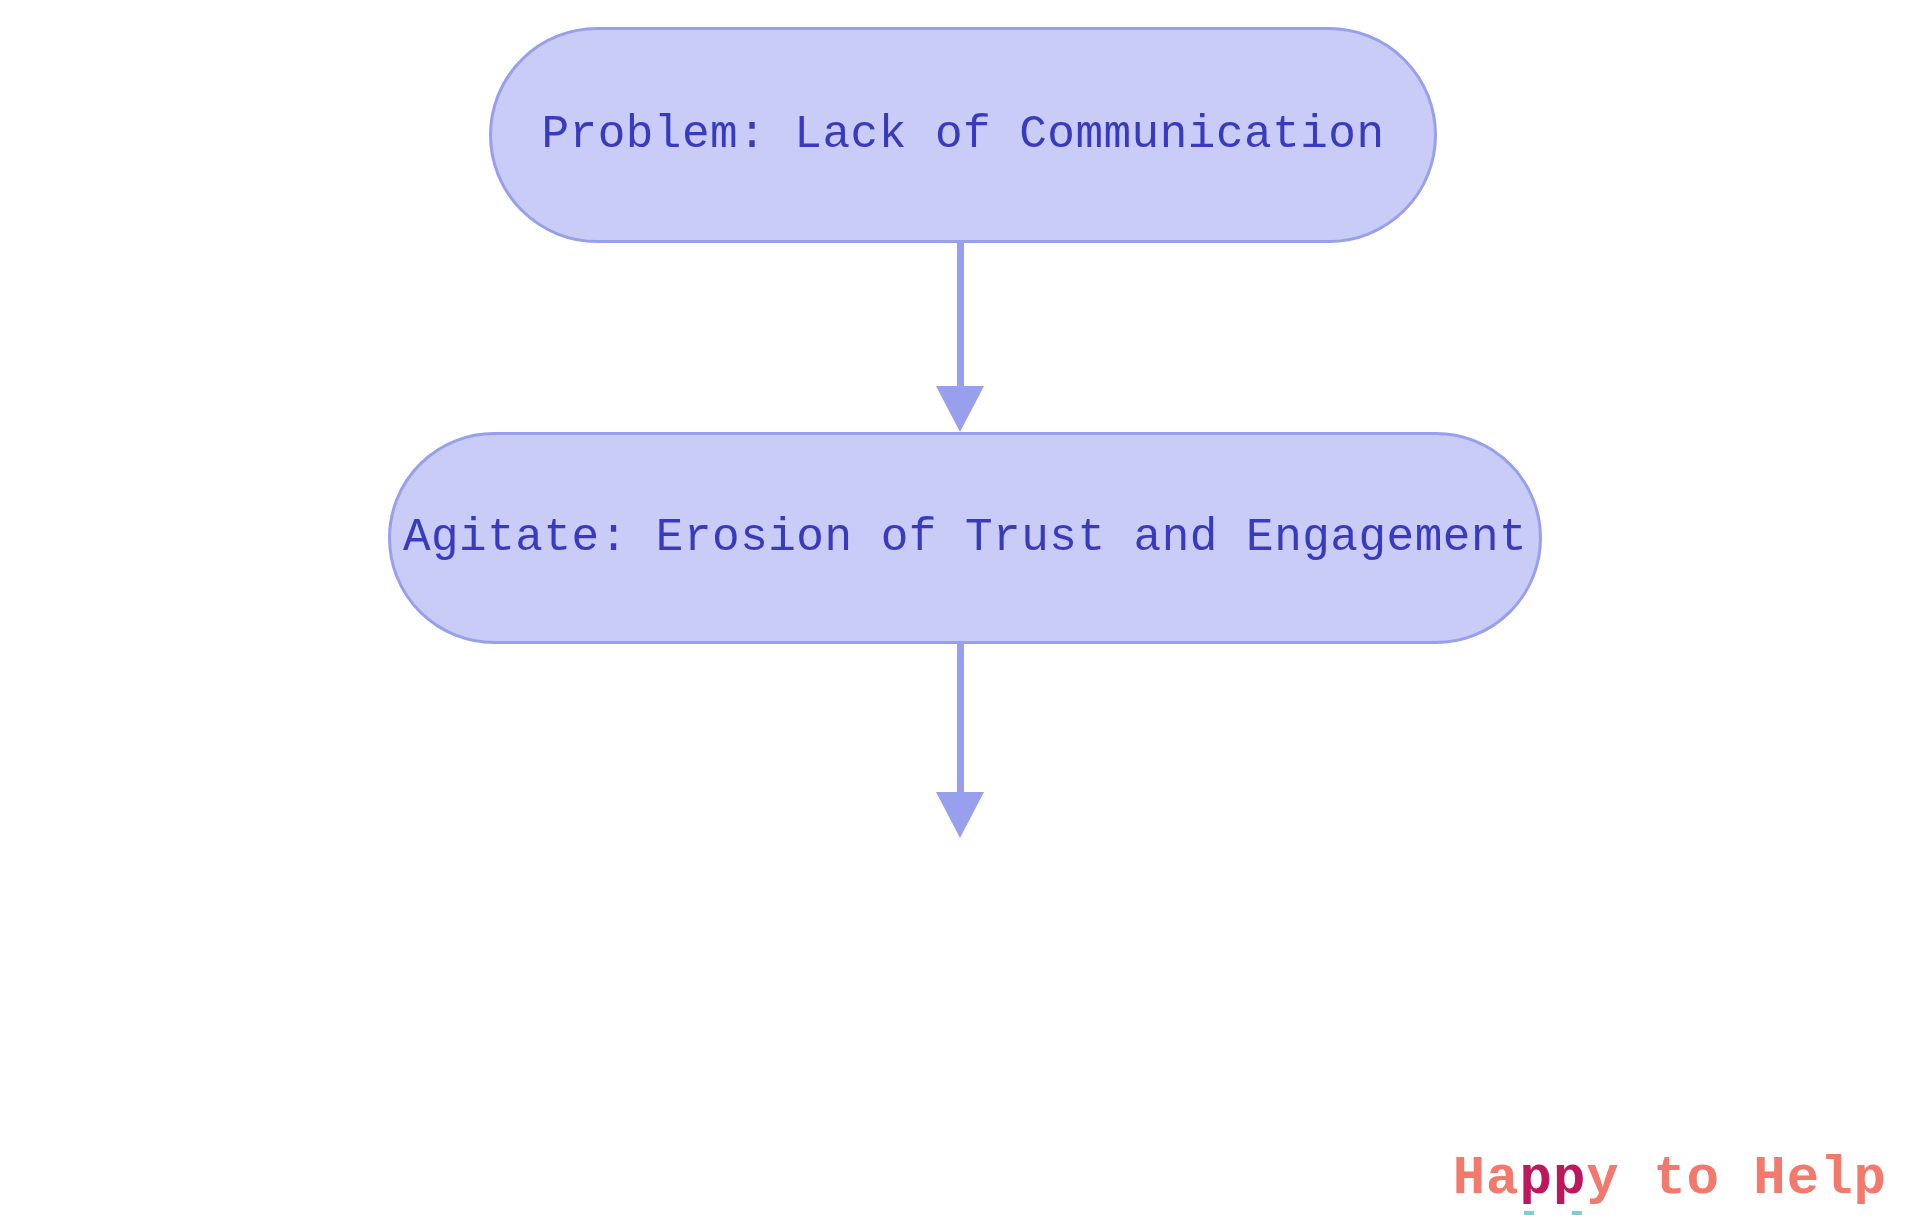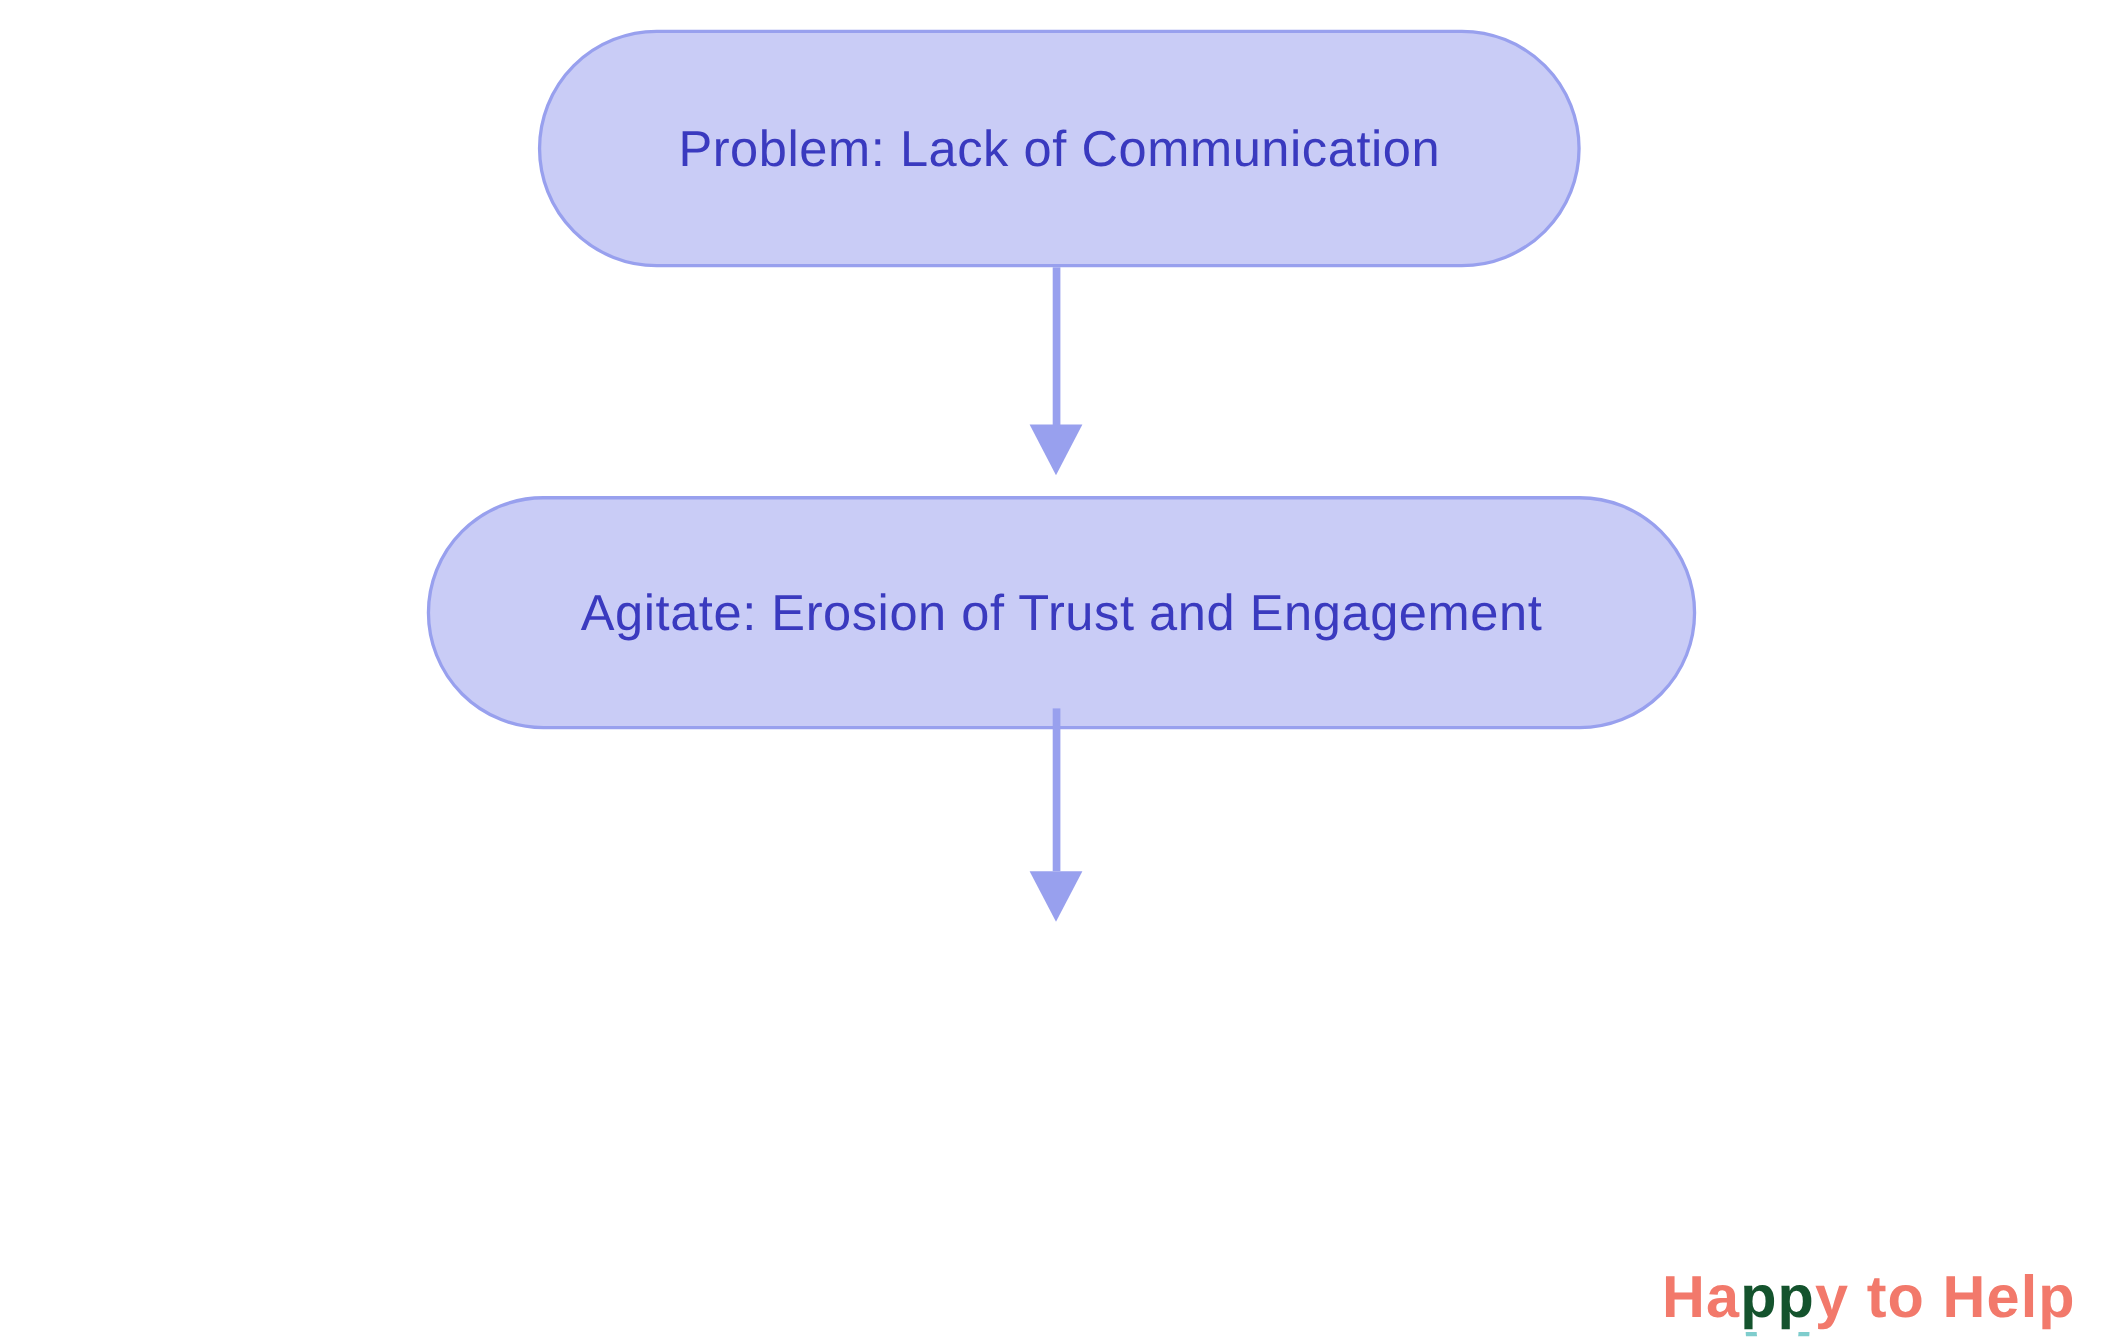--- a/index.html
+++ b/index.html
@@ -2,42 +2,42 @@
 <html><head>
 <meta charset="utf-8">
 <style>
   * { margin: 0; padding: 0; box-sizing: border-box; }
   html, body { background: #ffffff; }
   .canvas {
     position: relative;
     width: 1920px;
     height: 1215px;
     background: #ffffff;
-    font-family: Liberation Sans, sans-serif;
+    font-family: Liberation Mono, monospace;
     overflow: hidden;
     text-align: center;
   }
   
   .node {
     position: absolute;
     background: #c9ccf6;
     border: 3px solid #98a0ee;
     border-radius: 110px;
     display: flex;
     align-items: center;
     justify-content: center;
   }
   .node-label {
     color: #3a3abf;
     font-size: 46px;
     letter-spacing: 0.5px;
     white-space: nowrap;
   }
   .node-1 { left: 489px; top: 27px;  width: 948px;  height: 216px; }
-  .node-2 { left: 388px; top: 432px; width: 1154px; height: 212px; margin-top: 19px; }
+  .node-2 { left: 388px; top: 432px; width: 1154px; height: 212px; }
   .node-3 { left: 244px; top: 838px; width: 1434px; height: 211px; }
 
   
   .arrow-stem {
     position: absolute;
     left: 957px;
     width: 7px;
     background: #98a0ee;
   }
   .stem-1 { top: 243px; height: 146px; }
@@ -65,21 +65,21 @@
   }
   .logo-main {
     font-weight: bold;
     font-size: 54px;
     letter-spacing: 1px;
     line-height: 1;
     color: #f2796b;
     white-space: pre;
   }
   .logo-teal {
-    color: #14532d;
+    color: #be185d;
     position: relative;
     display: inline-block;
   }
   .smile-svg {
     position: absolute;
     left: 50%;
     transform: translateX(-50%);
     top: 56px;
   }
 </style>

